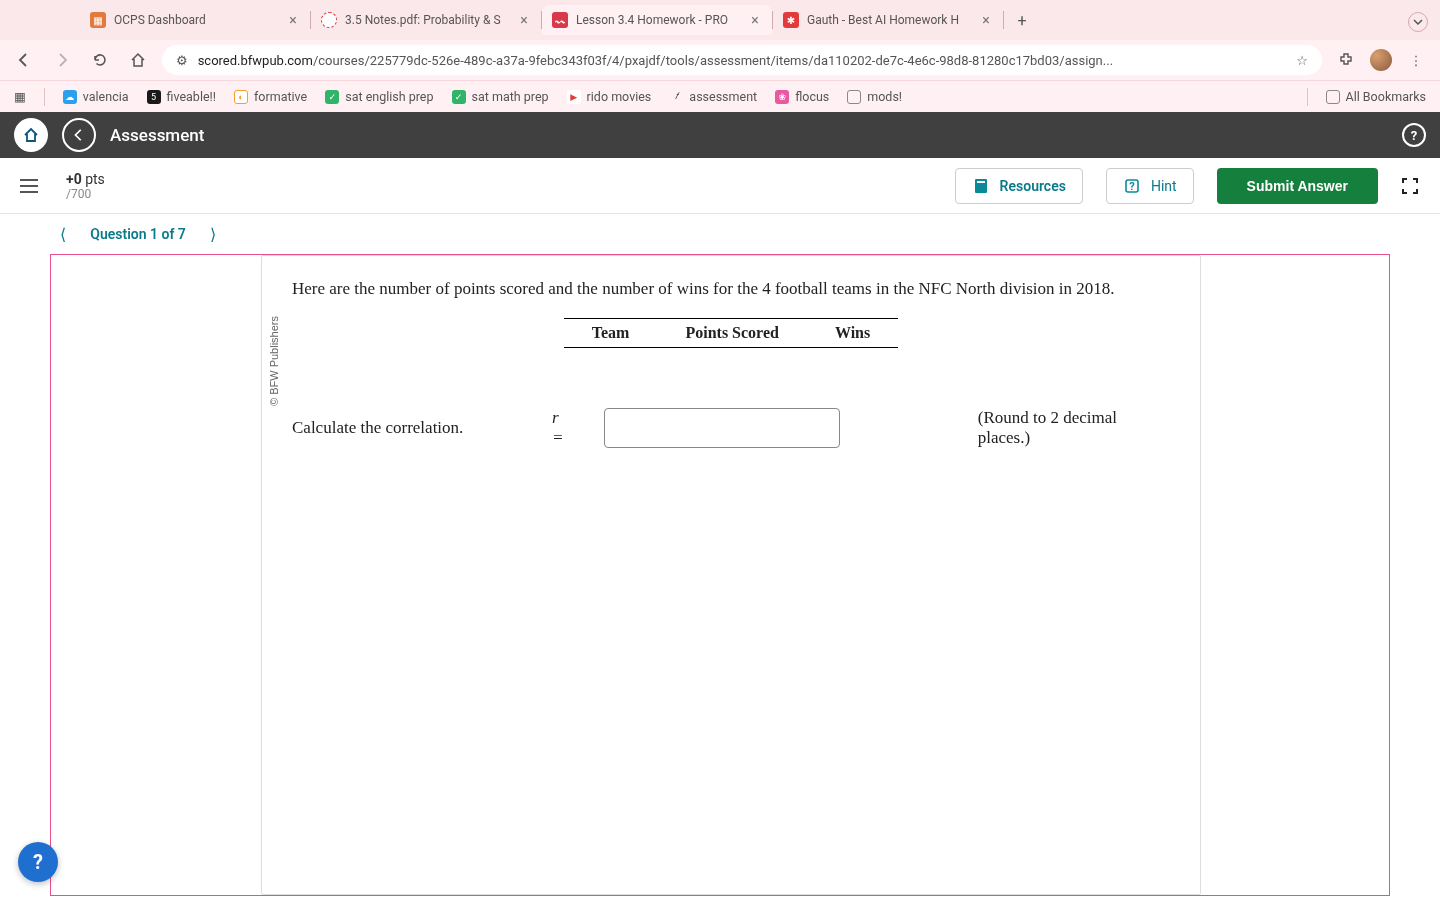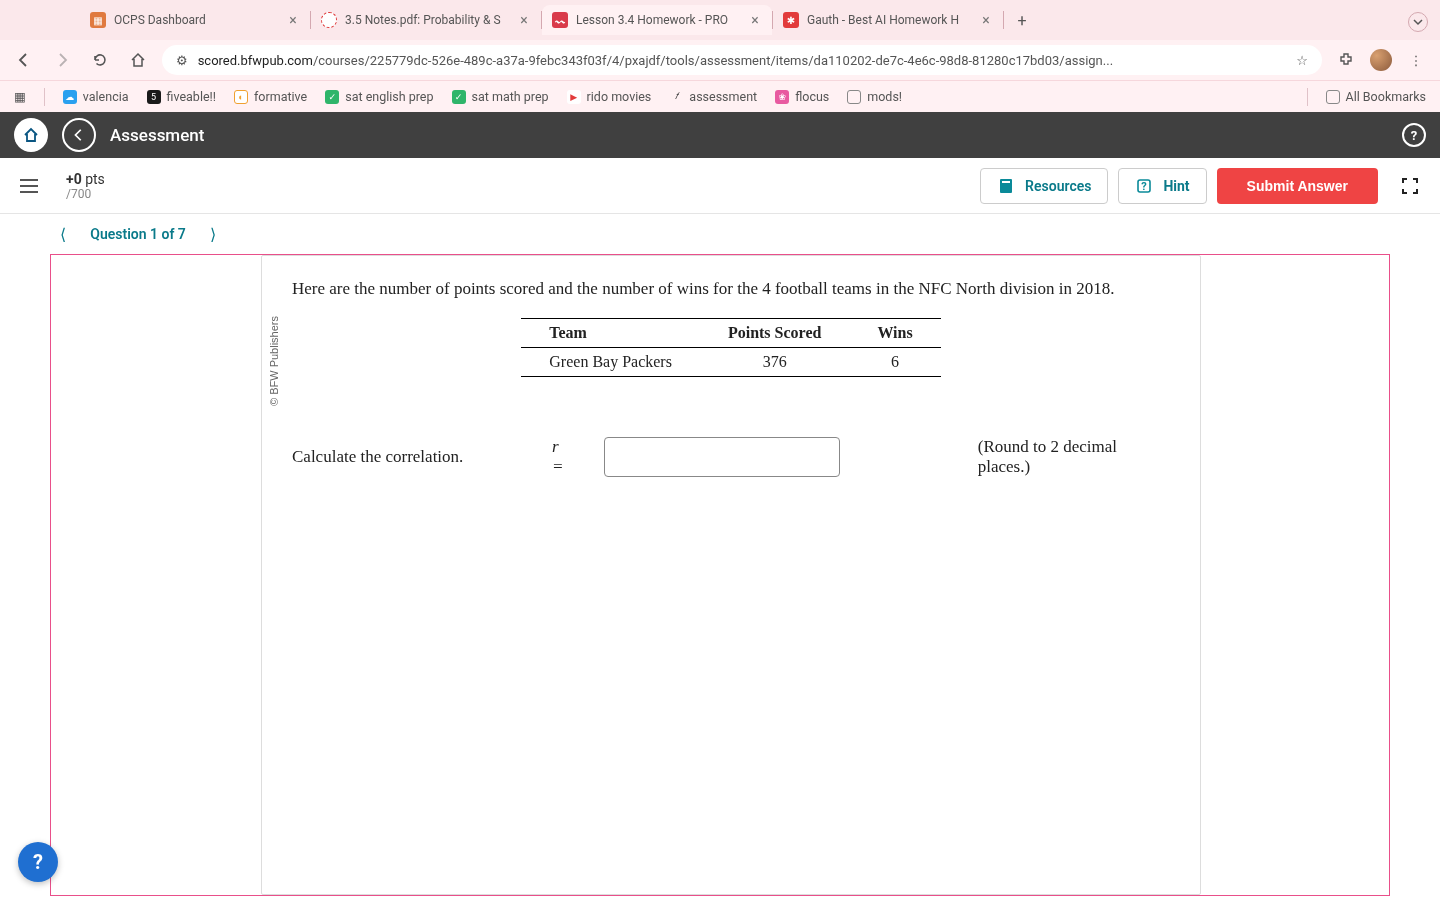--- a/index.html
+++ b/index.html
@@ -43,23 +43,23 @@
 
 
 .controls { height: 56px; border-bottom: 1px solid #e5e5e5; display: flex; align-items: center; padding: 0 14px; }
 .list-btn { width: 32px; height: 32px; display:flex; flex-direction:column; justify-content:center; gap:4px; cursor:pointer; padding:0 6px; }
 .list-btn span { height:2px; background:#555; width:18px; }
 .pts { margin-left: 20px; }
 .pts .top { font-size: 14px; color:#333; }
 .pts .top b { font-weight:700; }
 .pts .bot { font-size: 12px; color:#888; }
 .controls .spacer { flex:1; }
-.pill { height: 36px; border: 1px solid #ccc; border-radius: 4px; display:flex; align-items:center; padding:0 16px; gap:10px; margin-left:10px; cursor:pointer; font-size:14px; color:#0a7a8a; background:#fff; }
+.pill { height: 36px; border: 1px solid #ccc; border-radius: 4px; display:flex; align-items:center; padding:0 16px; gap:10px; margin-left:23px; cursor:pointer; font-size:14px; color:#0a7a8a; background:#fff; }
 .pill .picon { width:18px; height:18px; display:inline-flex; align-items:center; justify-content:center; }
-.submit { background:#ef4444; color:#fff; border:none; font-weight:600; padding:0 30px; }
+.submit { background:#15803d; color:#fff; border:none; font-weight:600; padding:0 30px; }
 .fullscreen { width:32px; height:32px; margin-left:16px; display:flex; align-items:center; justify-content:center; cursor:pointer; color:#333; }
 
 
 .qnav { height: 40px; display:flex; align-items:center; padding:0 56px; gap:20px; font-size:14px; color:#0a7a8a; }
 .qnav .arrow { cursor:pointer; color:#0a7a8a; font-size:16px; padding:4px; }
 .qnav .qlabel { font-weight:600; }
 
 
 .qwrap { margin: 0 50px; border: 1.5px solid #e94f8a; border-top: 1.5px solid #e94f8a; height: calc(100% - 48px - 56px - 40px - 2px); padding: 0; display:flex; }
 .leftgutter { width: 210px; }
@@ -239,21 +239,21 @@
         </span>
       <span style="font-weight:600">Resources</span>
     </div>
     <div class="pill">
       <span class="picon">
           <svg width="18" height="18" viewBox="0 0 18 18">
             <rect x="3" y="3" width="12" height="12" rx="2" fill="none" stroke="#0a8a99" stroke-width="1.6"></rect>
             <text x="9" y="13" text-anchor="middle" font-size="11" fill="#0a8a99" font-weight="700">?</text>
           </svg>
         </span>
-      <span style="font-weight:700">Hint</span>
+      <span style="font-weight:400">Hint</span>
     </div>
     <button class="pill submit">
         <span>Submit Answer</span>
       </button>
     <div class="fullscreen">
       <svg width="18" height="18" viewBox="0 0 18 18">
           <path d="M2 6V2h4M16 6V2h-4M2 12v4h4M16 12v4h-4" stroke="#222" stroke-width="2" fill="none"></path>
         </svg>
     </div>
   </div>
@@ -270,25 +270,20 @@
       <div class="copyright">© BFW Publishers</div>
       <div class="prompt">Here are the number of points scored and the number of wins for the 4 football teams in the NFC North division in 2018.</div>
 
       <table class="data">
         <tbody>
             <tr>
           <th>Team</th>
           <th>Points Scored</th>
           <th>Wins</th>
         </tr>
-        <tr>
-              <td>Green Bay Packers</td>
-              <td>376</td>
-              <td>6</td>
-            </tr>
       </tbody>
         </table>
 
       <div class="calc-row">
         <span class="lab">Calculate the correlation.</span>
         <span class="req">r =</span>
         <input type="text" style="">
         <span class="note">(Round to 2 decimal places.)</span>
       </div>
     </div>

